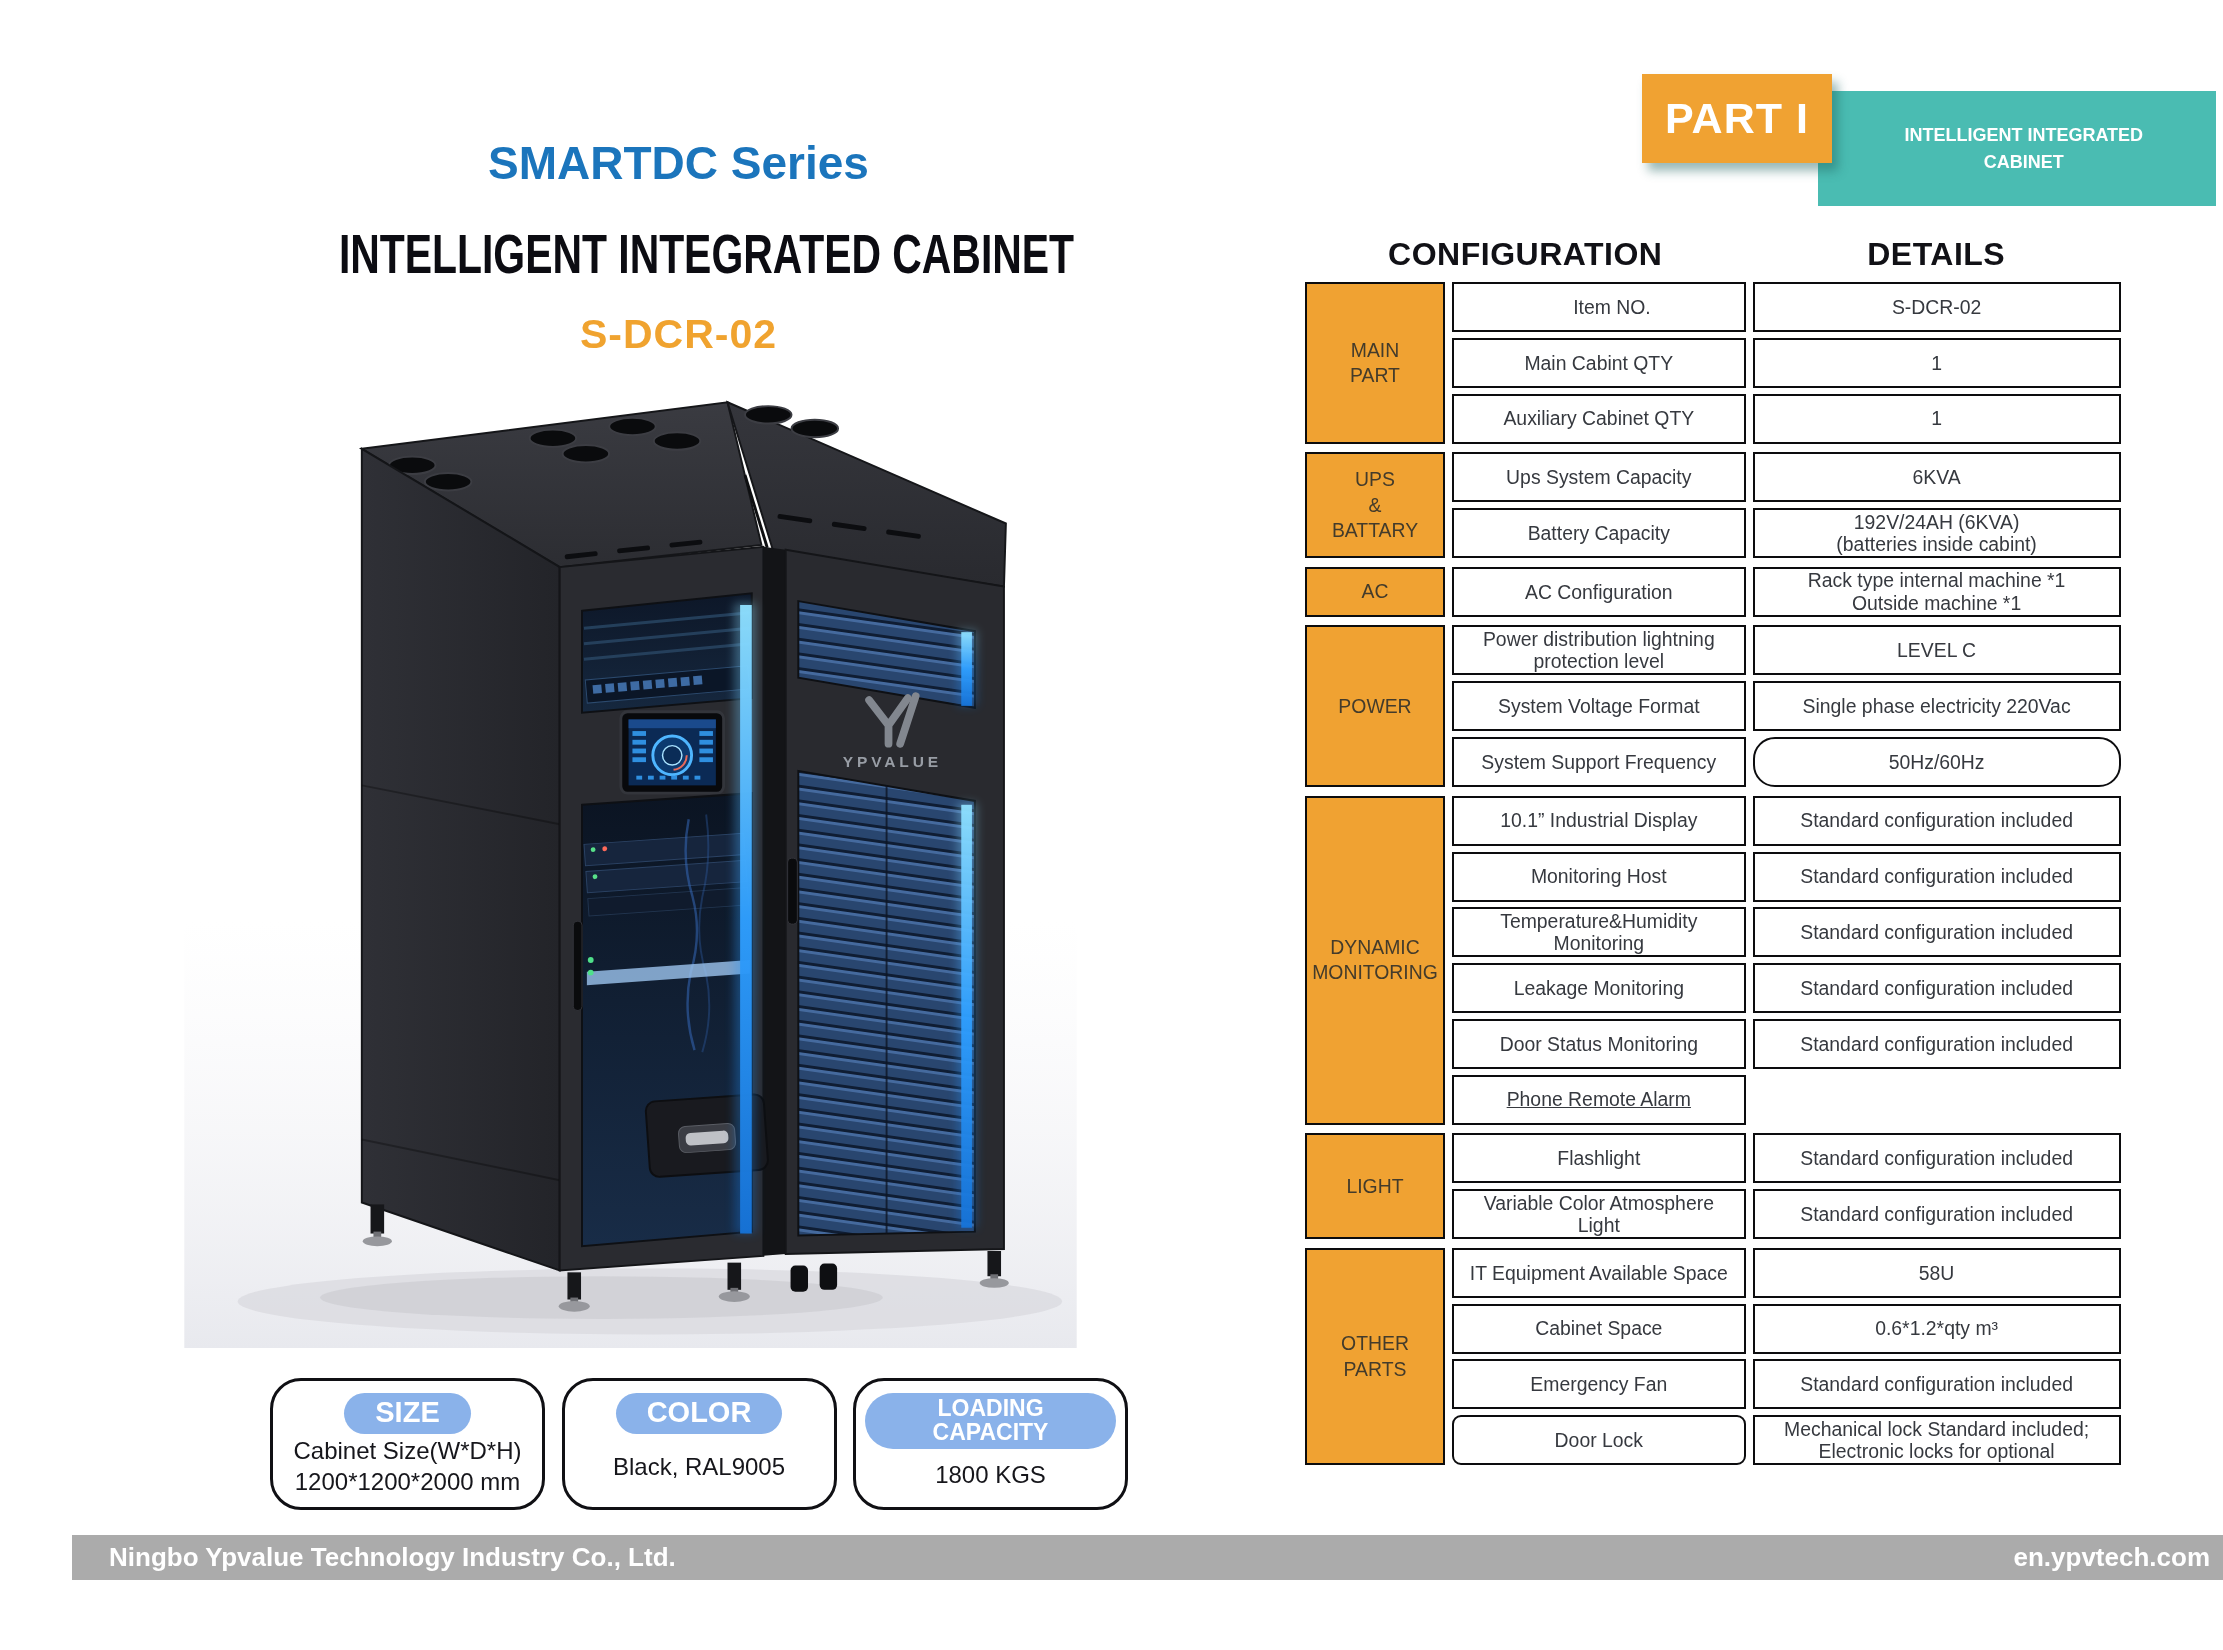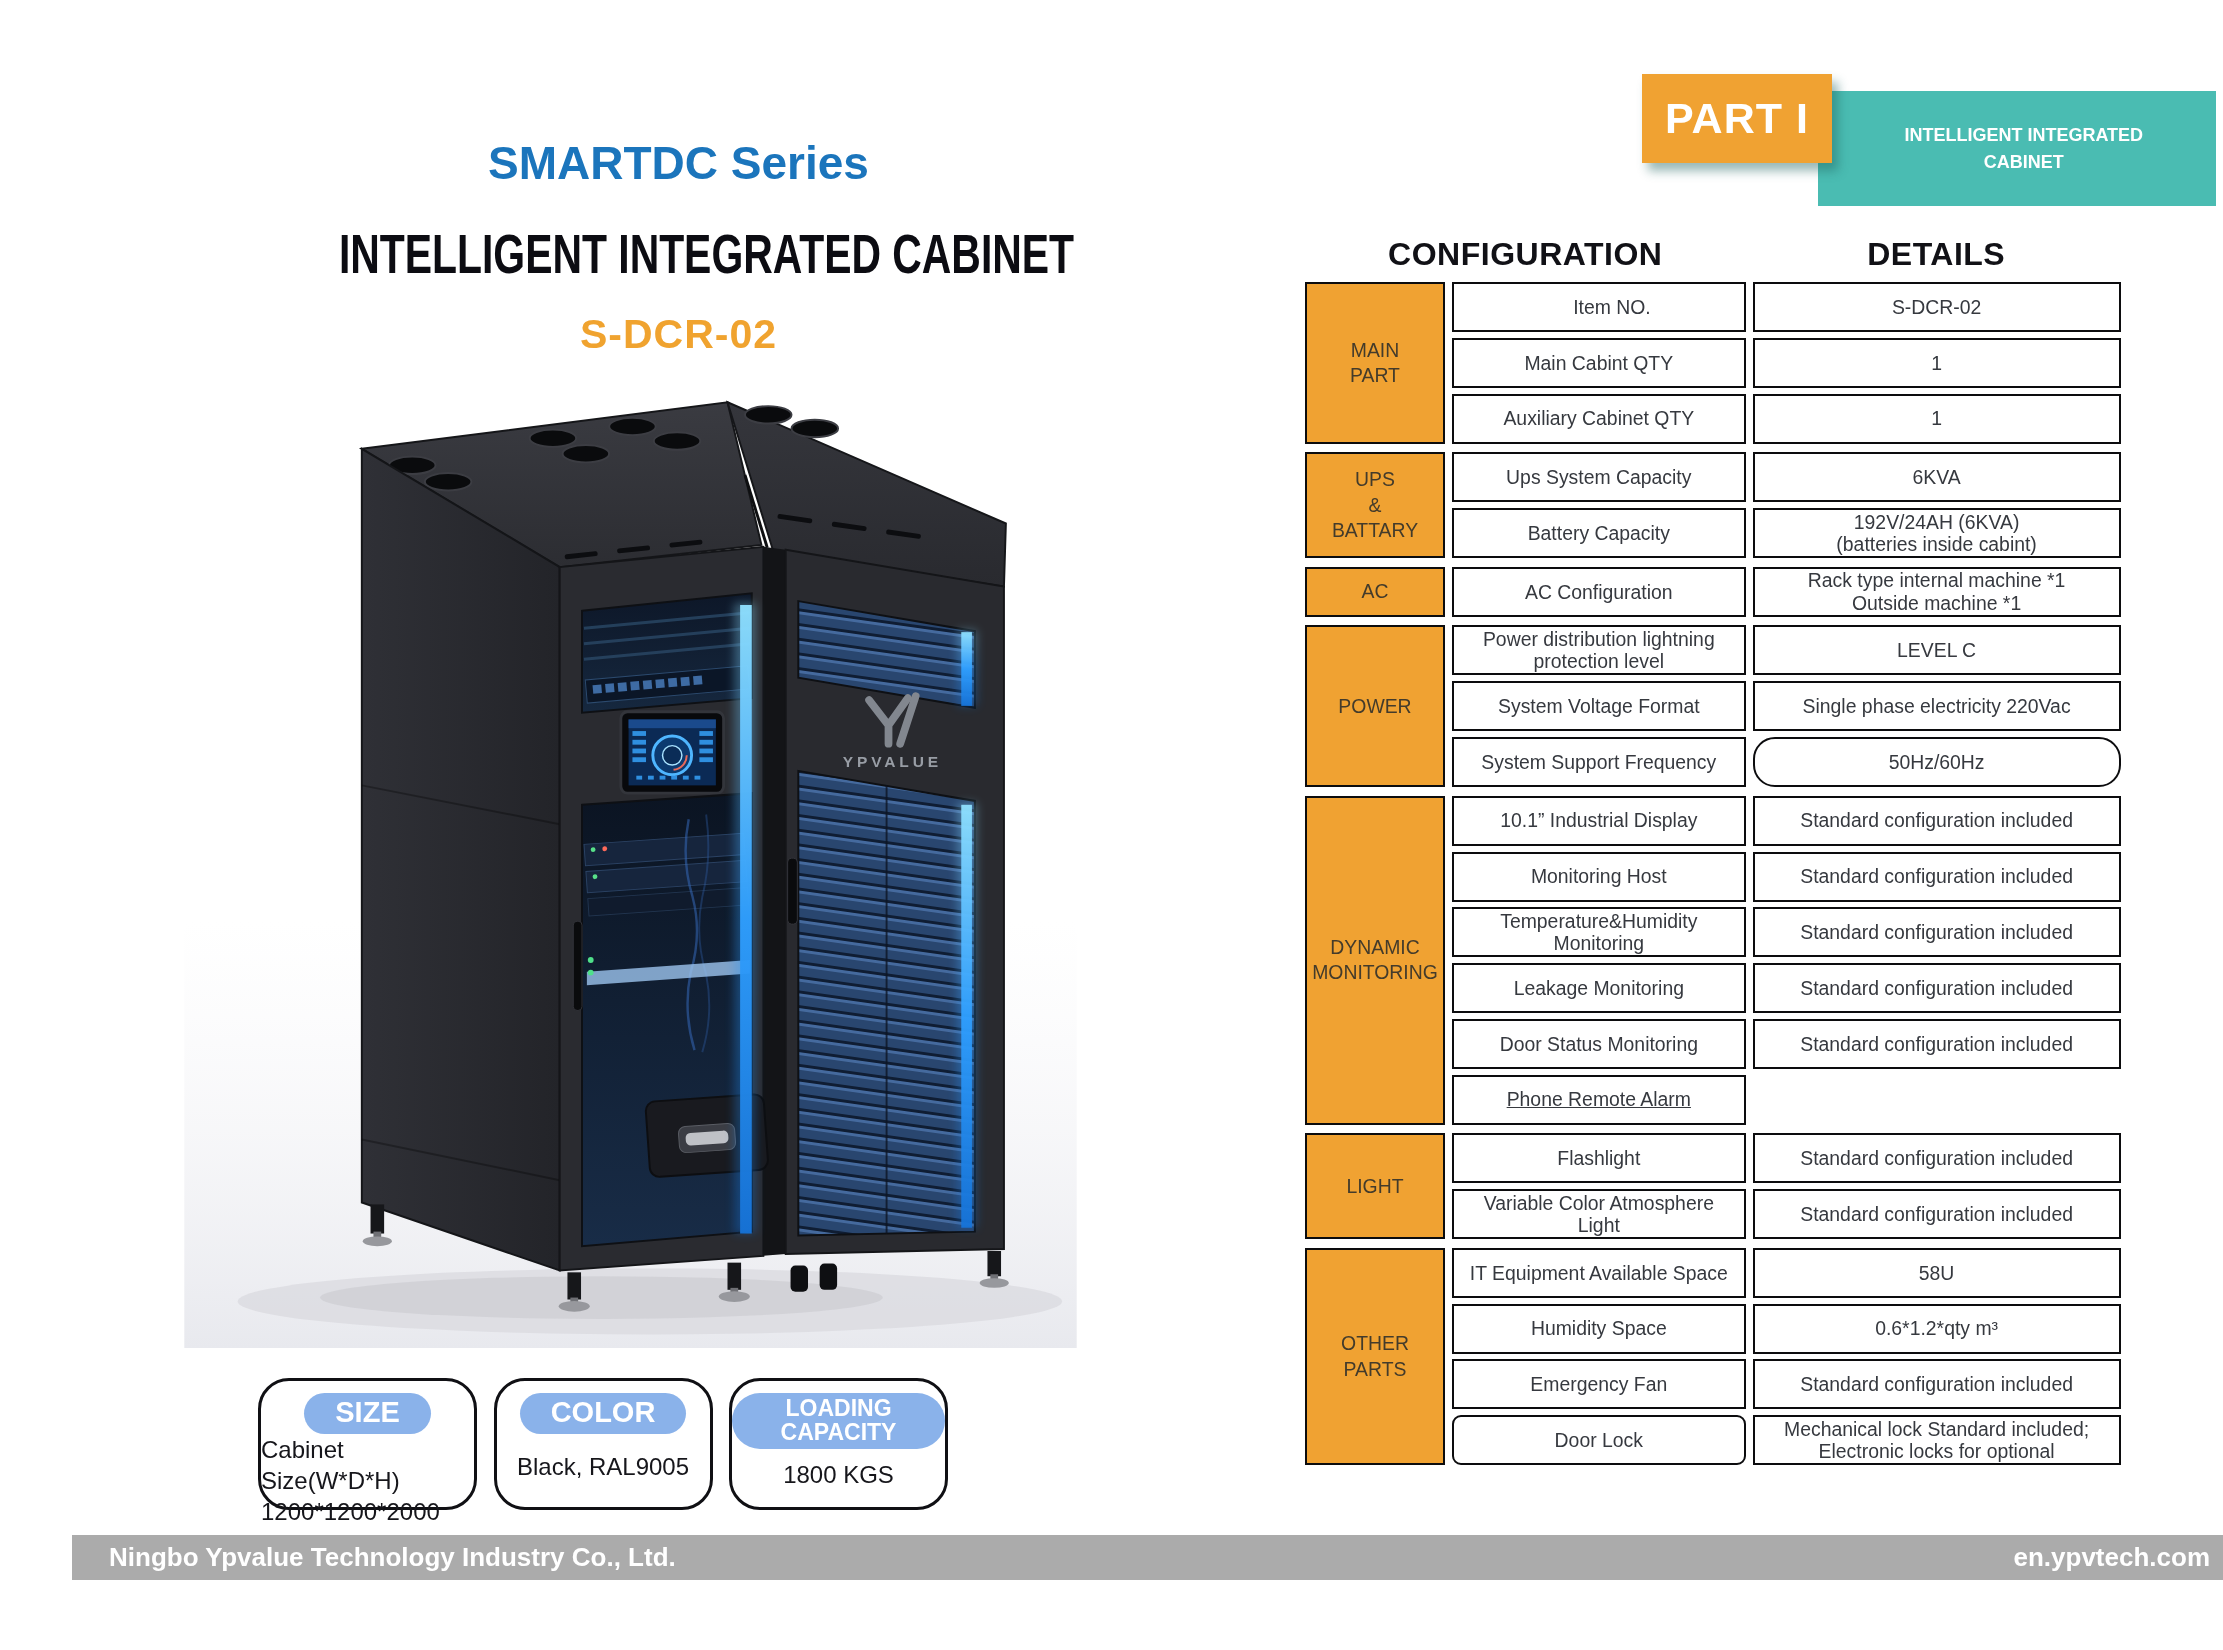--- a/index.html
+++ b/index.html
@@ -27,21 +27,21 @@
   .spec-header .h1{width:441px;text-align:center;font-size:32px;font-weight:800;color:#111116;letter-spacing:0.5px;}
   .spec-header .h2{width:368px;text-align:center;font-size:32px;font-weight:800;color:#111116;letter-spacing:0.5px;}
   .spec-table{position:absolute;left:1257px;top:282px;width:815px;display:flex;flex-direction:column;gap:8.7px;}
   .spec-group{display:grid;grid-template-columns:140px 294px 368px;column-gap:6.8px;row-gap:5.8px;grid-auto-rows:50px;}
   .cell{box-sizing:border-box;border:2.9px solid #0c0c0e;background:#fff;display:flex;align-items:center;
     justify-content:center;text-align:center;font-size:19.4px;line-height:1.16;color:#36393f;
     white-space:pre-line;padding:1.9px 9.7px;}
   .group-cell{grid-column:1;color:#433b2b;line-height:1.3;font-size:19.4px;}
 
   
-  .spec-cards{position:absolute;left:210px;top:1378px;width:690px;display:flex;gap:16.5px;}
+  .spec-cards{position:absolute;left:222px;top:1378px;width:858px;display:flex;gap:16.5px;}
   .spec-card{flex:1;height:132px;border:3.9px solid #101014;border-radius:31px;background:#fff;
     display:flex;flex-direction:column;align-items:center;padding-top:11.6px;box-sizing:border-box;}
   .pill{color:#fff;font-weight:bold;font-size:29px;line-height:1.02;padding:5.8px 31px;border-radius:43px;text-align:center;}
   .pill.small{font-size:23px;padding:4.9px 19.4px;max-width:213px;}
   .card-body{flex:1;display:flex;flex-direction:column;justify-content:center;align-items:center;padding-bottom:7.8px;}
   .card-line{font-size:24px;color:#16161b;line-height:1.3;}
 
   
   .footer{position:absolute;left:24px;top:1535px;width:2175px;height:45px;display:flex;align-items:center;
     justify-content:space-between;padding:0 37px;box-sizing:border-box;color:#fff;font-weight:bold;font-size:26px;}
@@ -324,21 +324,21 @@
         <div class="cell" style="grid-area: 2 / 2;">Variable Color Atmosphere
 Light</div>
         <div class="cell" style="grid-area: 2 / 3;">Standard configuration included</div>
       </div>
 
   <div class="spec-group">
     <div class="cell group-cell" style="grid-row: 1 / span 4; background-color: rgb(240, 162, 50);">OTHER
 PARTS</div>
   <div class="cell" style="grid-area: 1 / 2;">IT Equipment Available Space</div>
         <div class="cell" style="grid-area: 1 / 3;">58U</div>
-        <div class="cell" style="grid-area: 2 / 2;">Humidity Space</div>
+        <div class="cell" style="grid-area: 2 / 2;">Cabinet Space</div>
         <div class="cell" style="grid-area: 2 / 3;">0.6*1.2*qty m³</div>
         <div class="cell" style="grid-area: 3 / 2;">Emergency Fan</div>
         <div class="cell" style="grid-area: 3 / 3;">Standard configuration included</div>
         <div class="cell" style="grid-area: 4 / 2; border-radius: 9px;">Door Lock</div>
         <div class="cell" style="grid-area: 4 / 3;">Mechanical lock Standard included;
 Electronic locks for optional</div>
       </div>
 </div>
 
   <div class="spec-cards">

